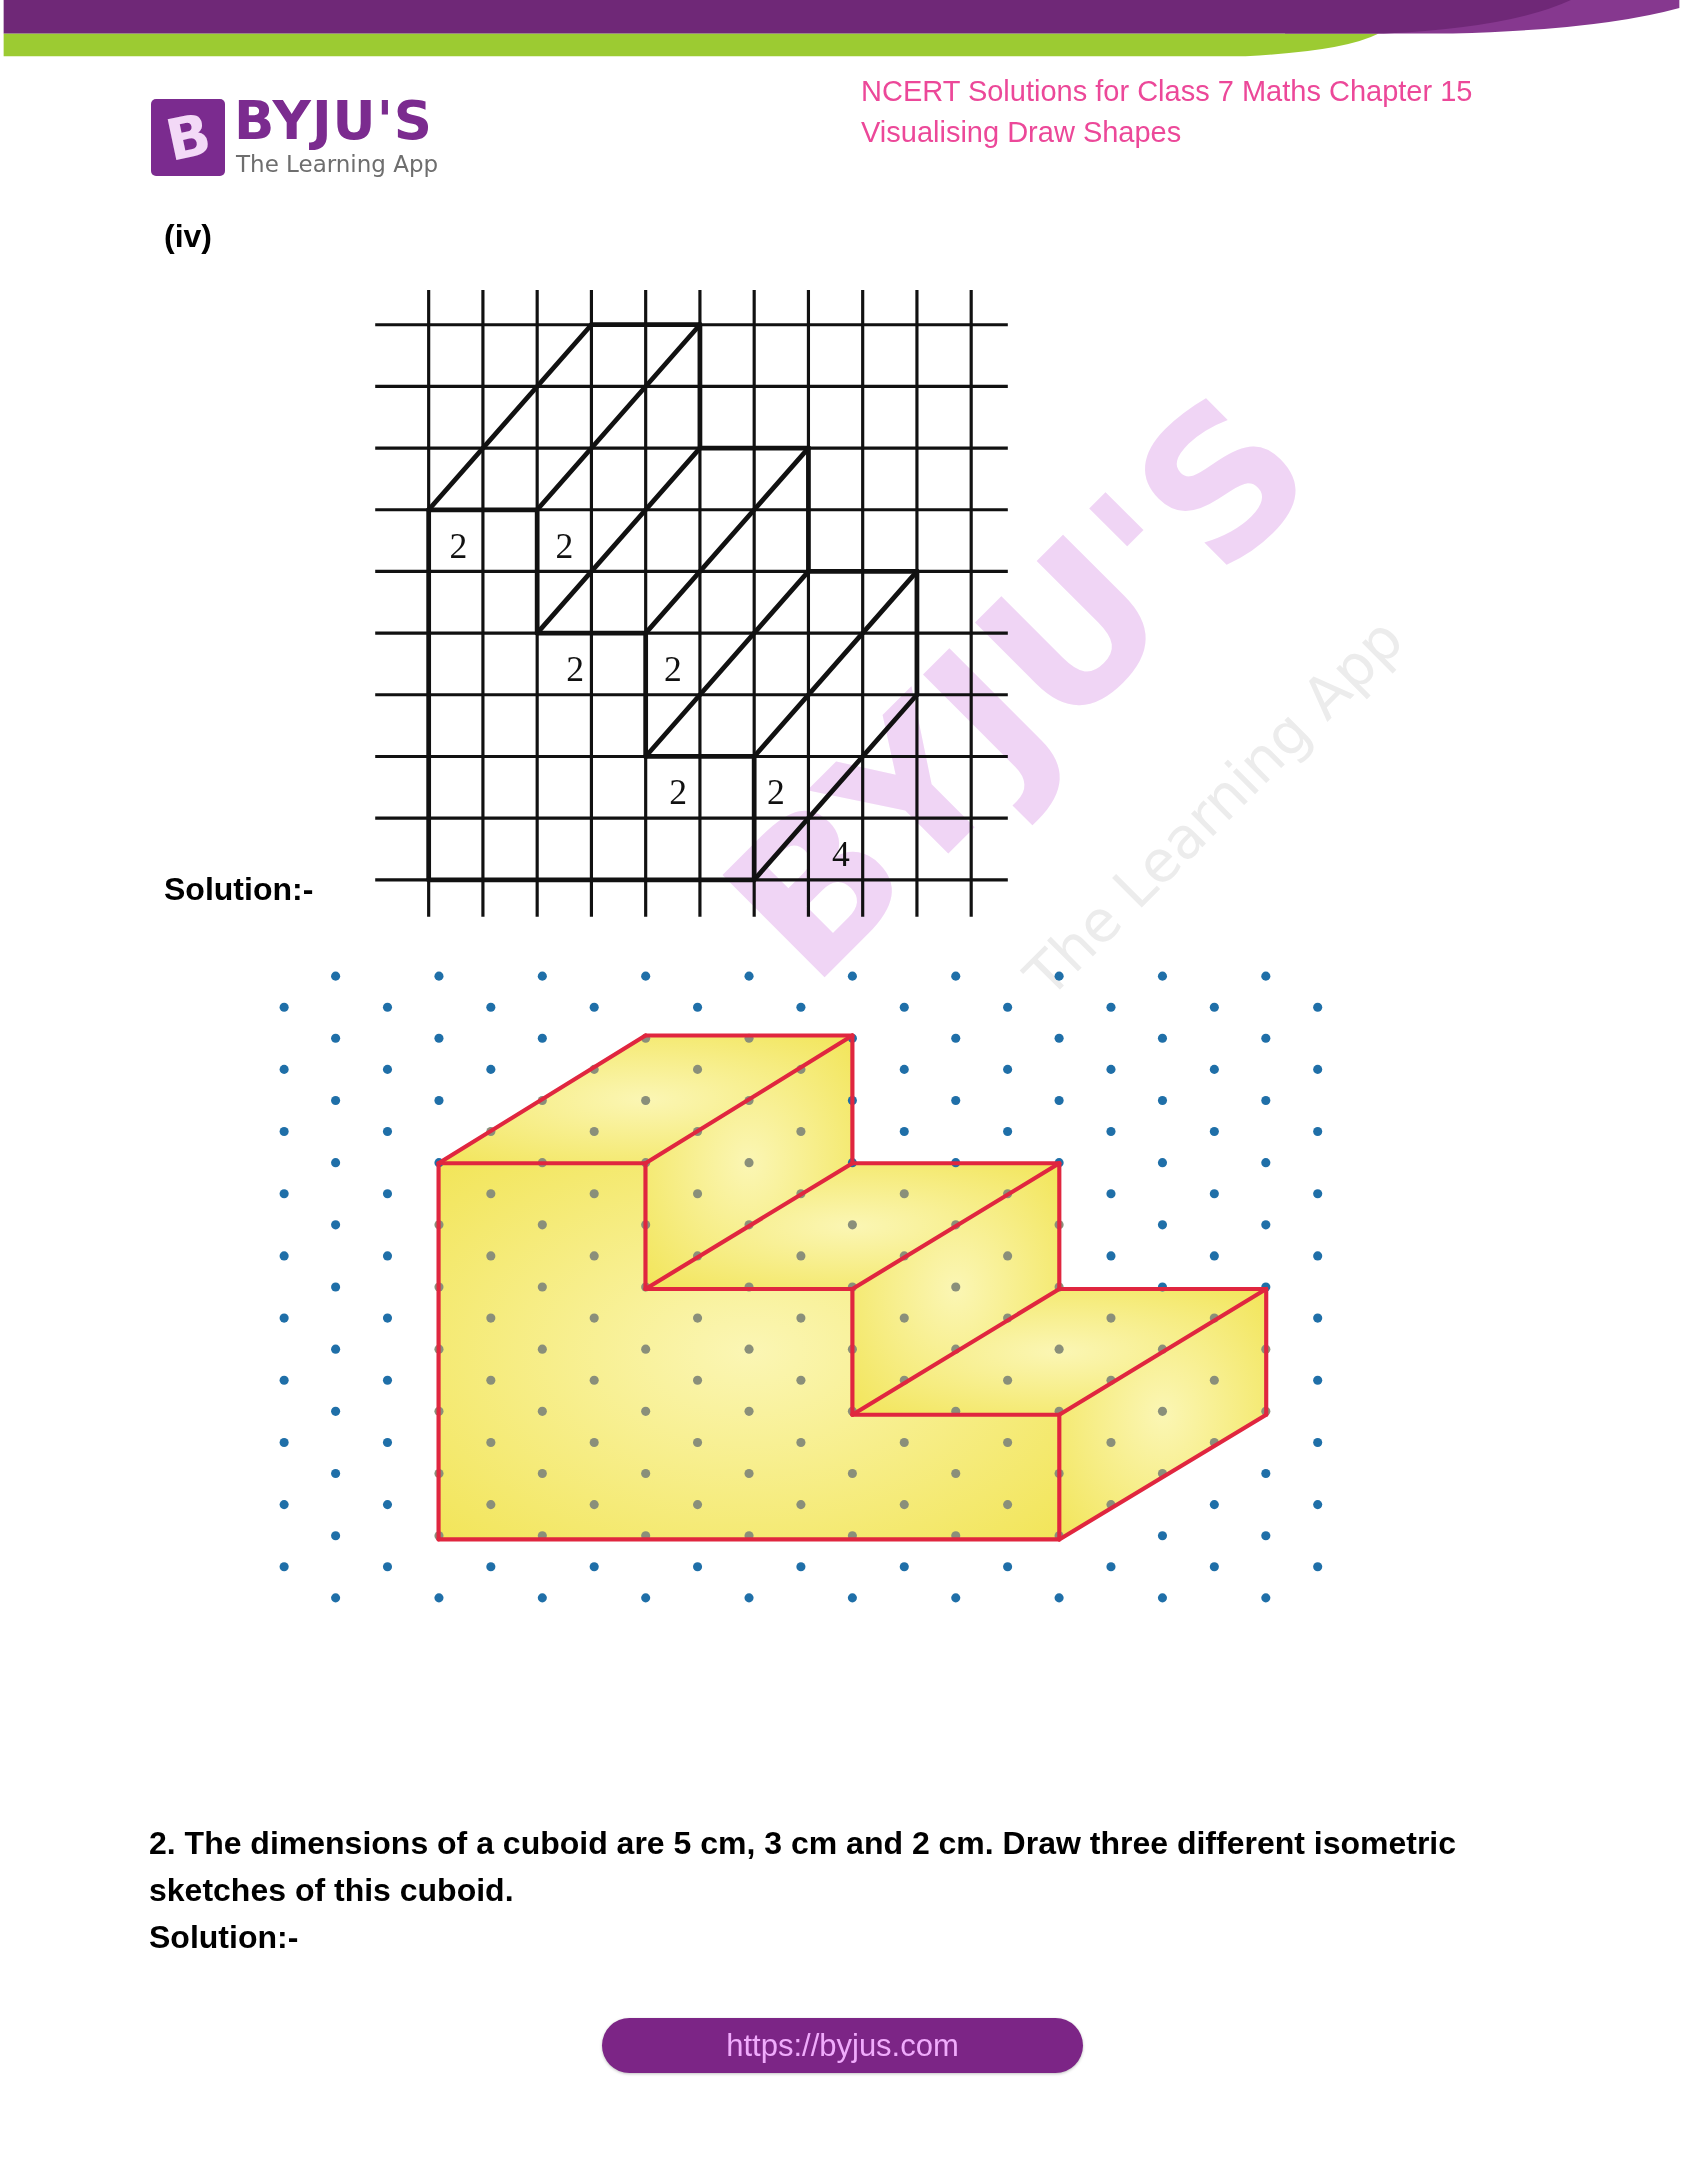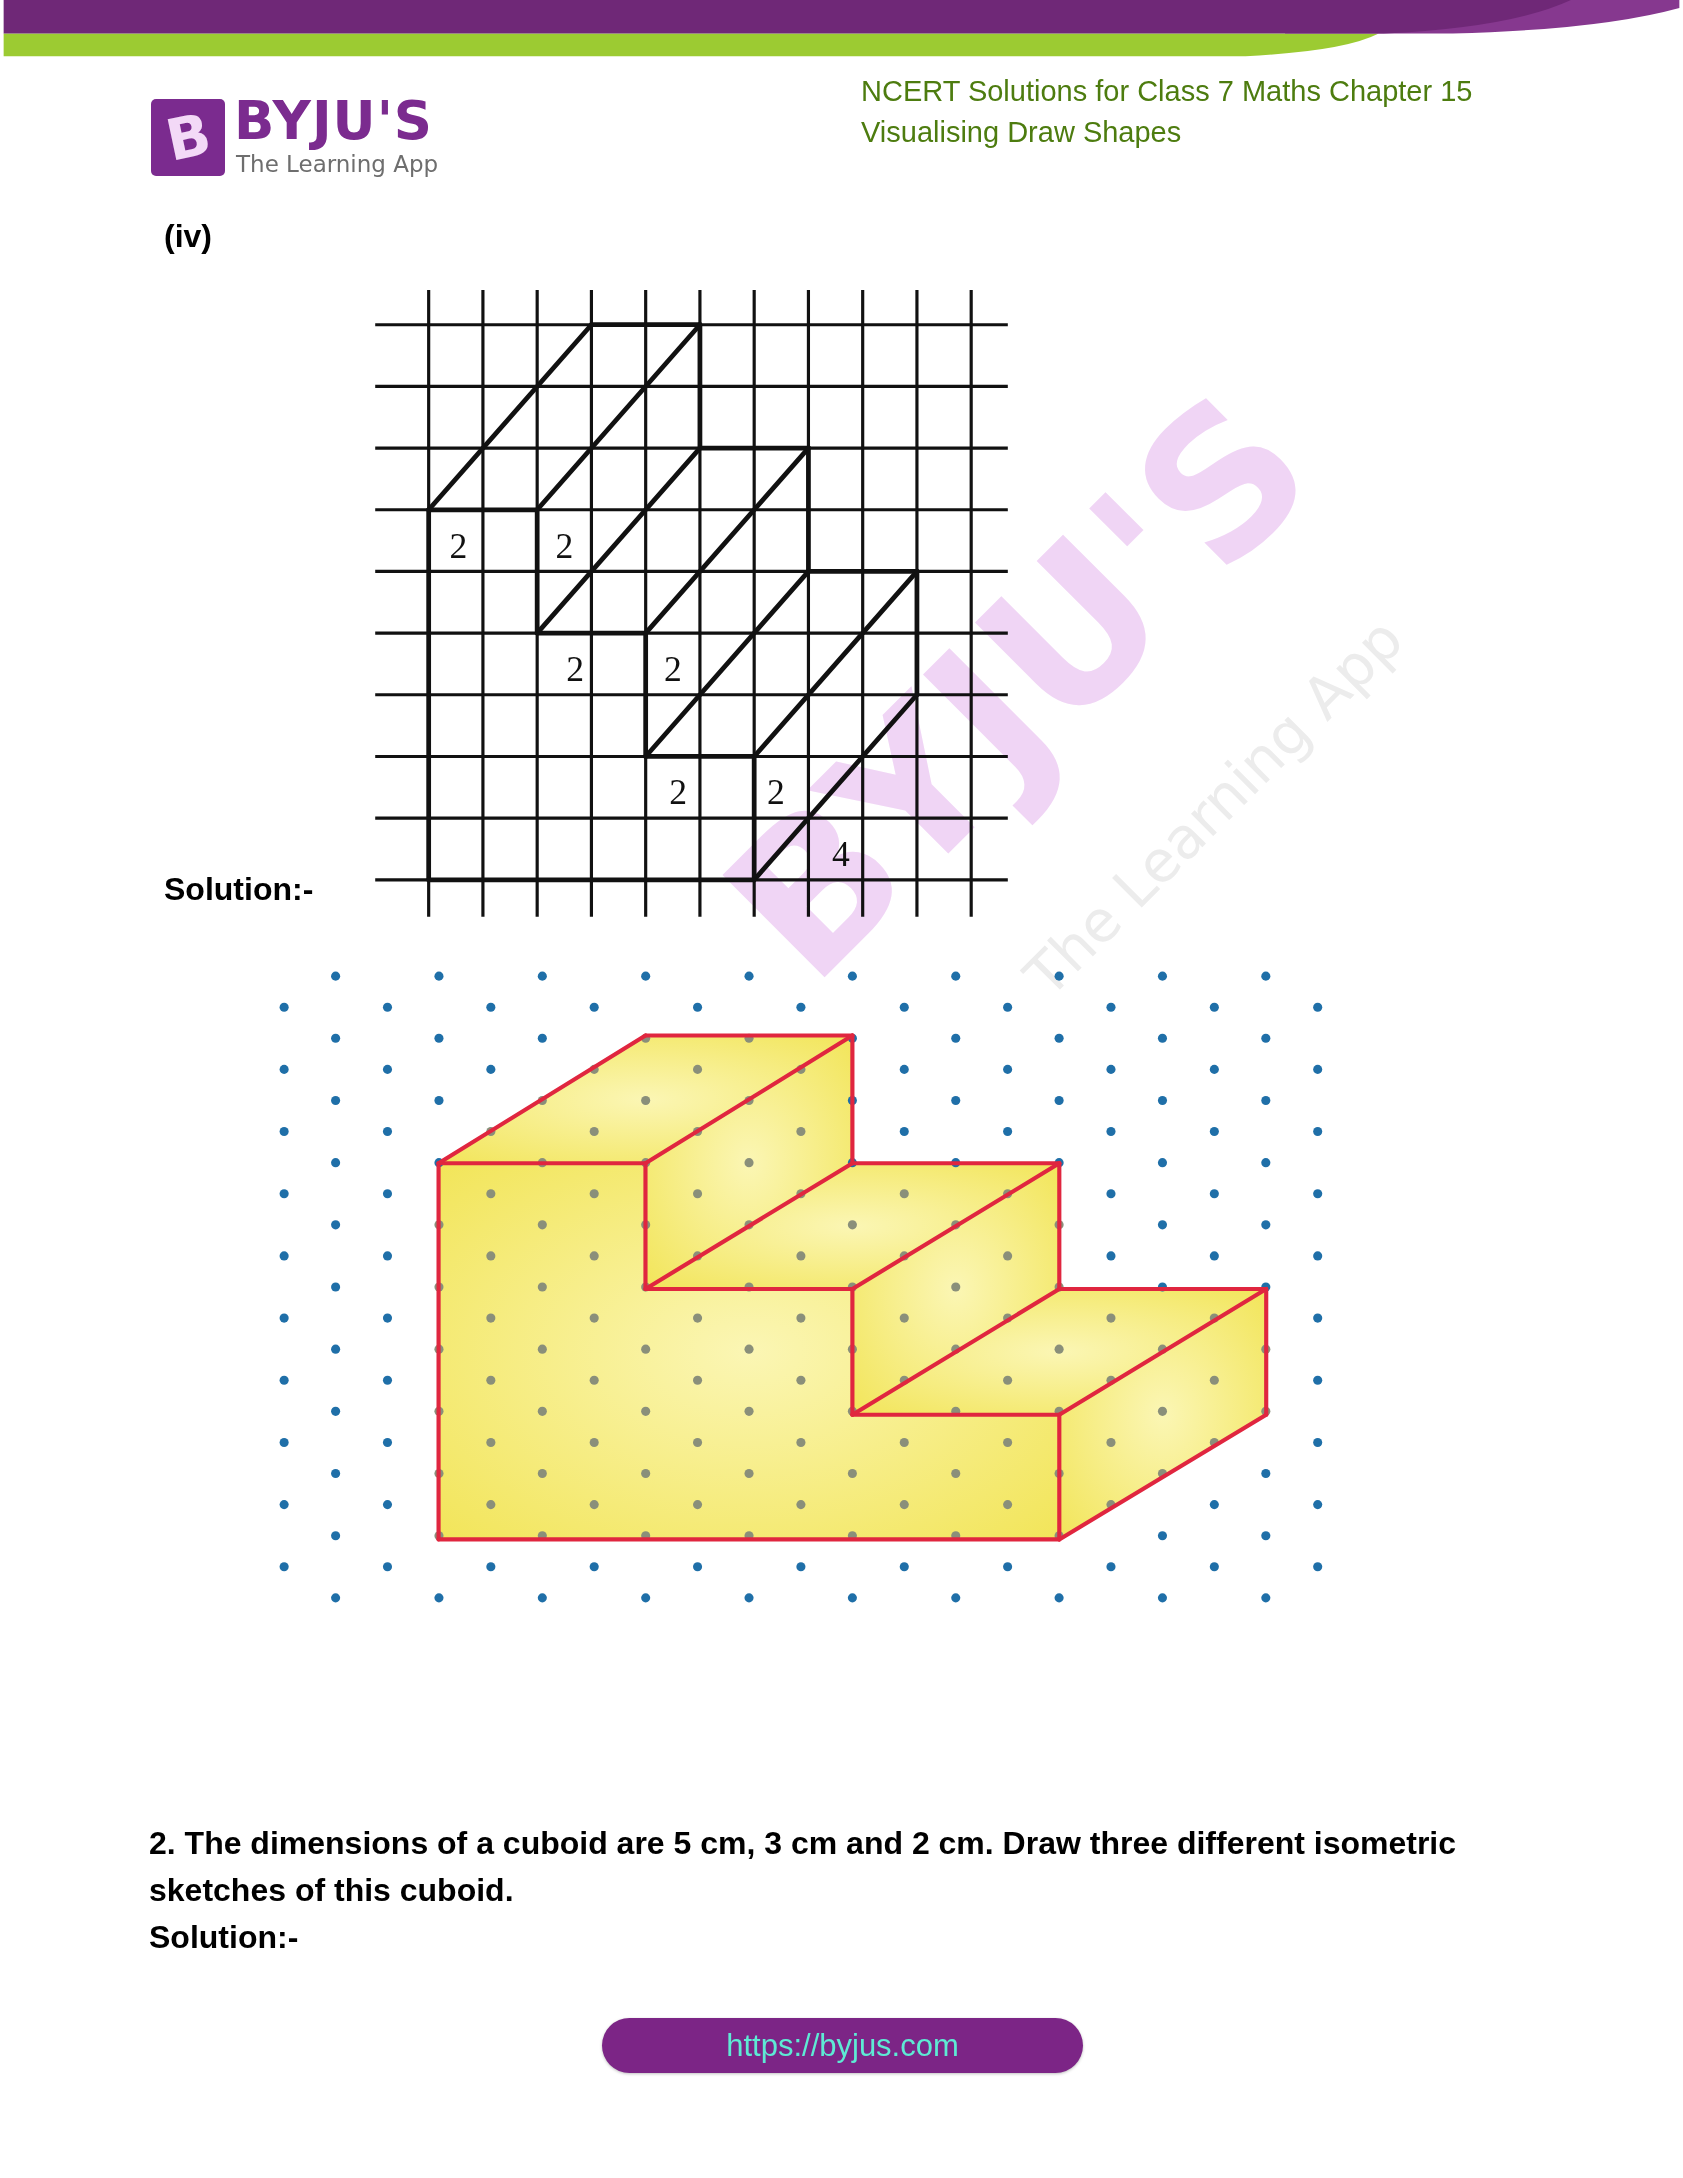--- a/index.html
+++ b/index.html
@@ -6,28 +6,28 @@
   body { width: 1683px; height: 2178px; position: relative; overflow: hidden;
          font-family: "Liberation Sans", "DejaVu Sans", sans-serif; color: #000; }
   .abs { position: absolute; }
   #header-bands { left: 0; top: 0; width: 1683px; height: 69px; }
   .logo-box { left: 151px; top: 99px; width: 74px; height: 77px; background: #7b2b8f; border-radius: 5px; }
   .logo-b { left: 161px; top: 103px; width: 55px; height: 69px; color: #f3d9f7; font-size: 57px; font-weight: bold;
             font-family: "DejaVu Sans", sans-serif; transform: rotate(-12deg); text-align: center; line-height: 69px; }
   .logo-name { left: 234px; top: 91px; font-size: 53px; font-weight: bold; color: #7b2b8f; letter-spacing: 1px;
                font-family: "DejaVu Sans", sans-serif; line-height: 59px; }
   .logo-tag { left: 236px; top: 150px; font-size: 23px; color: #6e6e6e; font-family: "DejaVu Sans", sans-serif; line-height: 28px; }
-  .head-title { left: 861px; top: 71px; font-size: 29px; line-height: 41px; color: #4d7c0f; font-family: "Liberation Sans", sans-serif; }
+  .head-title { left: 861px; top: 71px; font-size: 29px; line-height: 41px; color: #ec4899; font-family: "Liberation Sans", sans-serif; }
   .label-bold { font-weight: bold; font-size: 32px; font-family: "Liberation Sans", sans-serif; margin-left: 15px; }
   .q-text { left: 149px; top: 1820px; width: 1436px; font-weight: bold; font-size: 32px; line-height: 47px;
             font-family: "Liberation Sans", sans-serif; }
   #figure-grid, #figure-iso, #watermark { position: absolute; left: 0; top: 0; }
   .footer-pill { left: 602px; top: 2018px; width: 481px; height: 55px; background: #7c2586; border-radius: 28px;
                  display: flex; align-items: center; justify-content: center; box-shadow: 0 1px 3px rgba(0,0,0,0.25); }
-  .footer-link { color: #5eead4; font-size: 31px; font-family: "Liberation Sans", sans-serif; text-decoration: none; }
+  .footer-link { color: #f0abfc; font-size: 31px; font-family: "Liberation Sans", sans-serif; text-decoration: none; }
 </style>
 </head>
 <body>
 
 <svg id="header-bands" class="abs" width="1683" height="69" viewBox="0 0 1700 70">
   <path d="M0 34 L1395 34 Q1360 52 1260 57 L0 57 Z" fill="#9ccb32"></path>
   <path d="M1300 0 L1700 0 L1700 8 Q1620 30 1470 34 L1300 34 Z" fill="#86388f"></path>
   <path d="M0 0 L1590 0 Q1530 28 1400 34 L0 34 Z" fill="#6f2877"></path>
 </svg>
 

